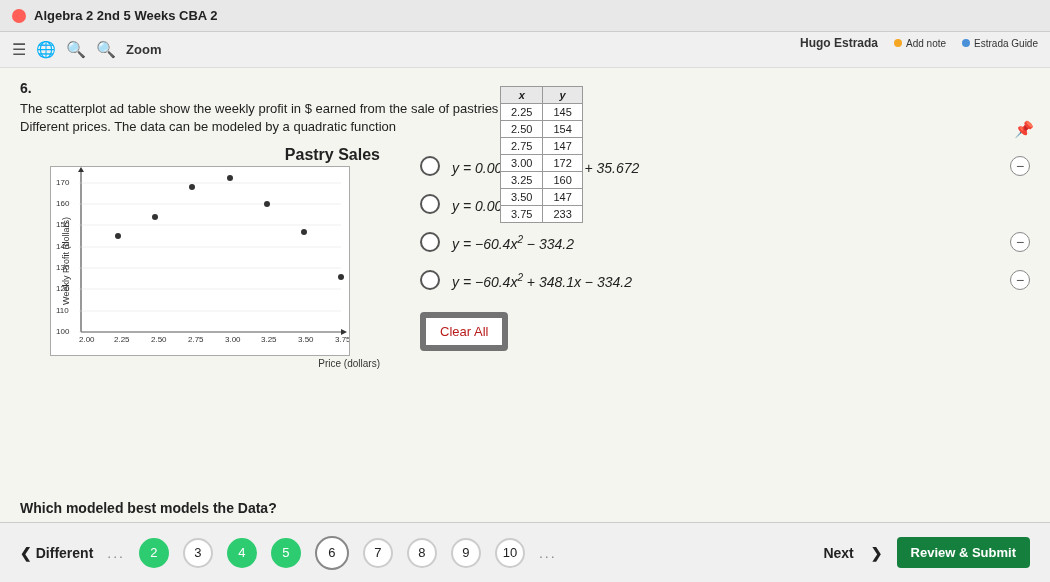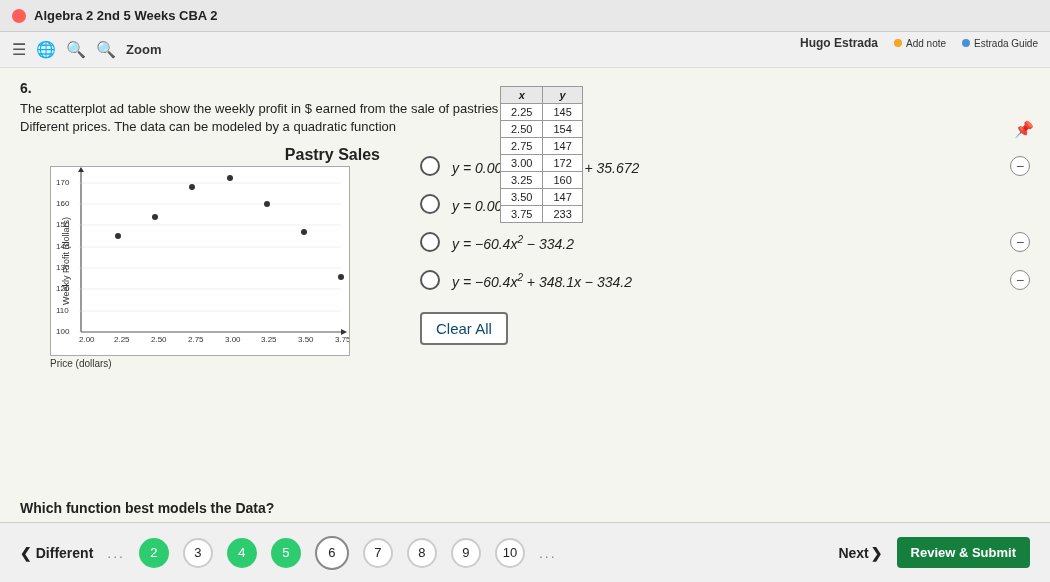--- a/index.html
+++ b/index.html
@@ -116,21 +116,21 @@
       height: 220px;
     }
     .chart-title {
       font-size: 16px;
       font-weight: bold;
       text-align: right;
       color: #222;
       margin-bottom: 2px;
     }
     .chart-xlabel {
-      text-align: left;
+      text-align: right;
       font-size: 10px;
       color: #333;
       margin-top: 2px;
     }
     
     .data-table {
       border-collapse: collapse;
       font-size: 11px;
       background: #fff;
       border: 1px solid #999;
@@ -183,26 +183,26 @@
       display: flex;
       align-items: center;
       justify-content: center;
       font-size: 14px;
       color: #555;
       cursor: pointer;
       flex-shrink: 0;
     }
     .clear-all-btn {
       background: #fff;
-      border: 2px solid #737373;
+      border: 6px solid #737373;
       border-radius: 4px;
       padding: 6px 14px;
-      font-size: 15px;
-      cursor: pointer;
-      color: #0c4a6e;
+      font-size: 13px;
+      cursor: pointer;
+      color: #b91c1c;
       width: fit-content;
       margin-top: 4px;
     }
     
     .bottom-nav {
       position: absolute;
       bottom: 0;
       left: 0;
       right: 0;
       height: 60px;
@@ -252,21 +252,21 @@
     }
     .page-num-btn.checked {
       border-color: #2ecc71;
       background: #2ecc71;
       color: #fff;
     }
     .next-btn {
       margin-left: auto;
       display: flex;
       align-items: center;
-      gap: 2px;
+      gap: 17px;
       font-size: 14px;
       color: #222;
       cursor: pointer;
       background: none;
       border: none;
       font-weight: bold;
     }
     .review-submit-btn {
       background: #15803d;
       color: #fff;
@@ -462,21 +462,21 @@
             y = −60.4x<sup>2</sup> + 348.1x − 334.2
           </span>
           <div class="minus-btn">−</div>
         </div>
 
         <button class="clear-all-btn">Clear All</button>
       </div>
     </div>
   </div>
 
-  <div class="which-function-text">Which function best models the Data?</div>
+  <div class="which-function-text">Which modeled best models the Data?</div>
 
   <div class="bottom-nav">
     <button class="prev-btn">
       <span>❮</span>
       <span>Different</span>
     </button>
     <span class="dots-separator">...</span>
 
     <div class="page-num-btn checked">
       <span>2</span>

